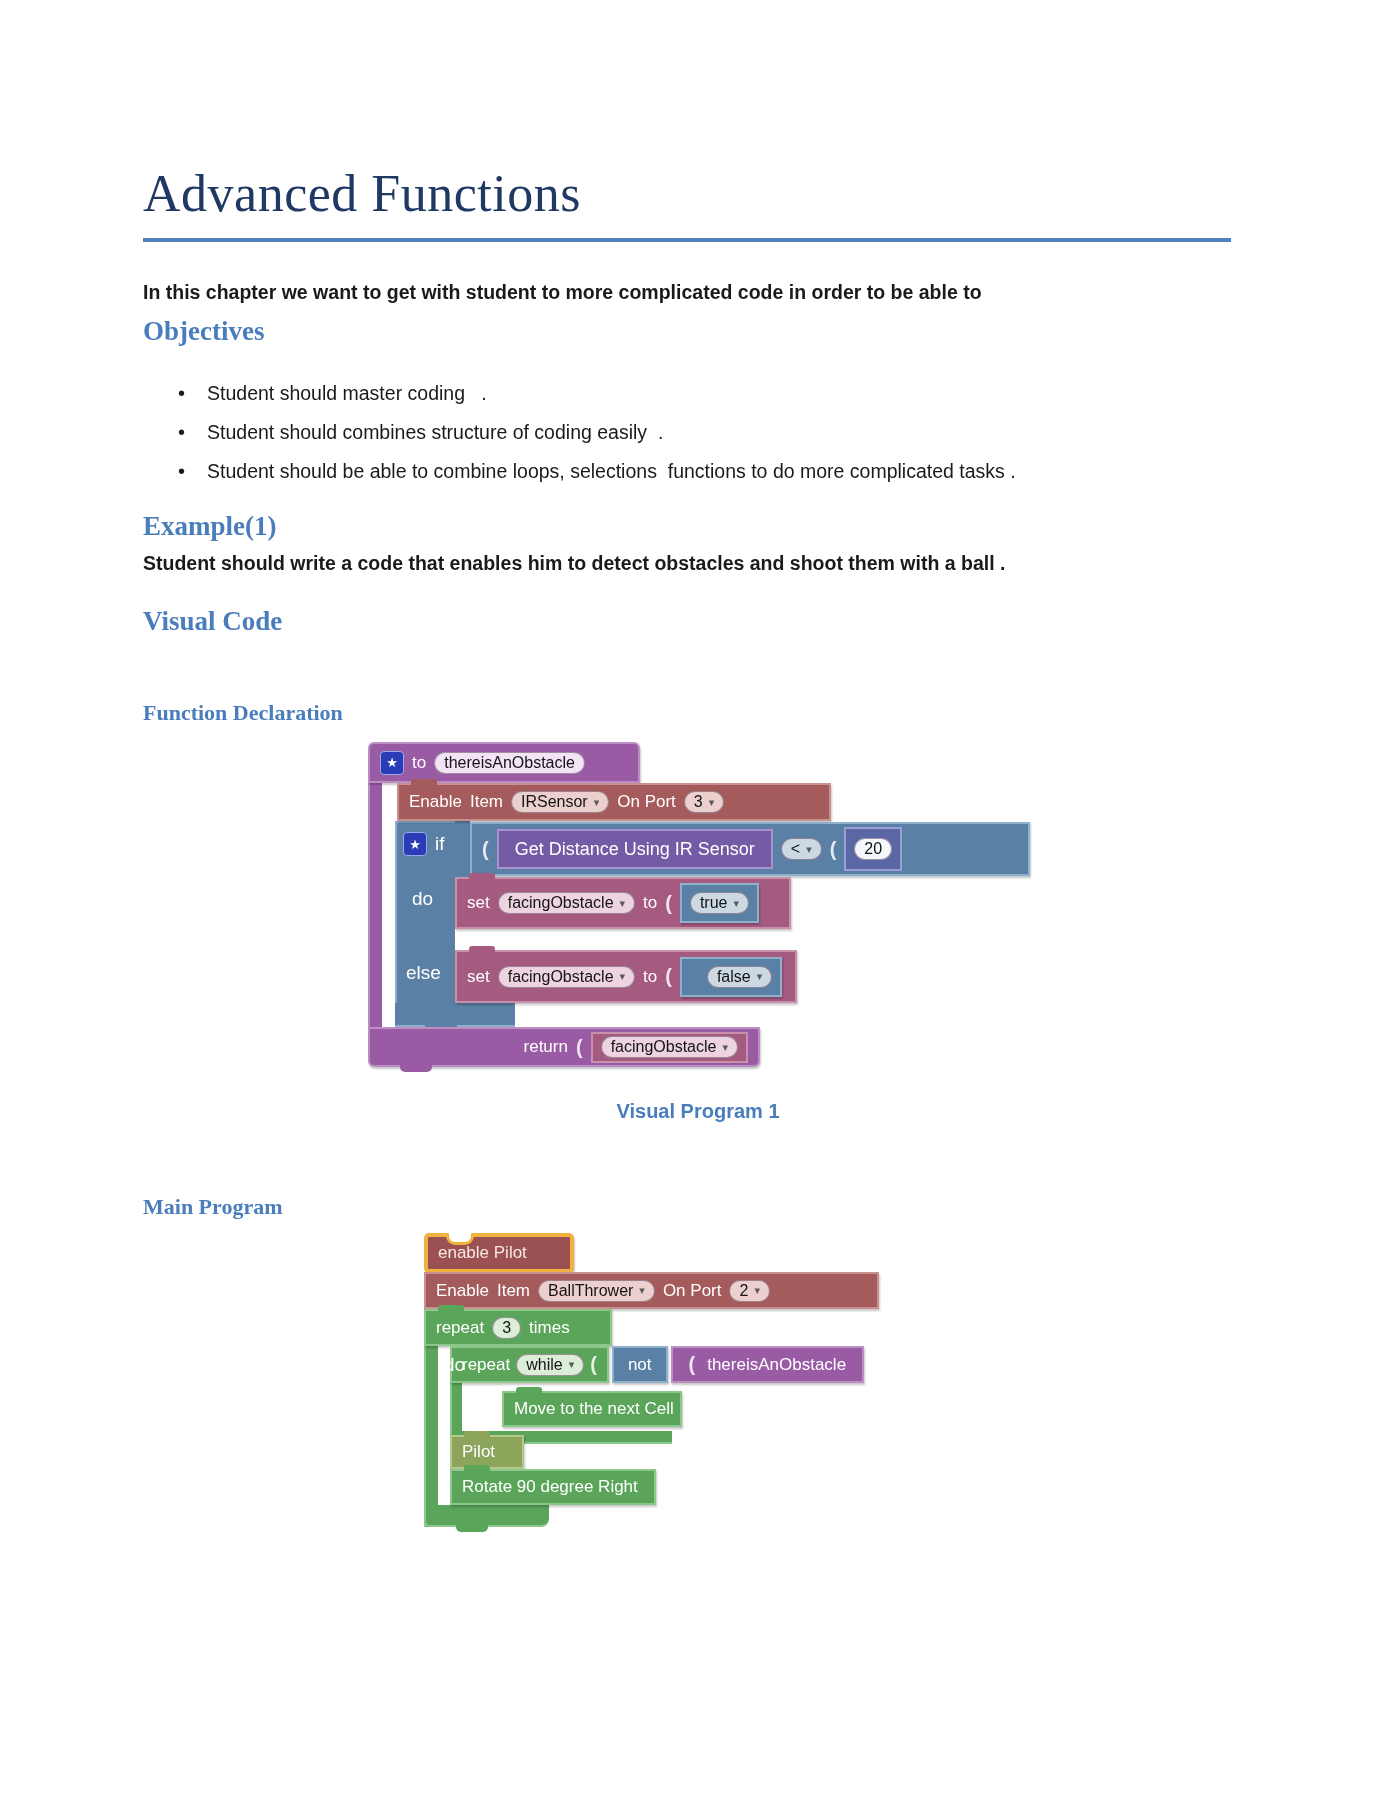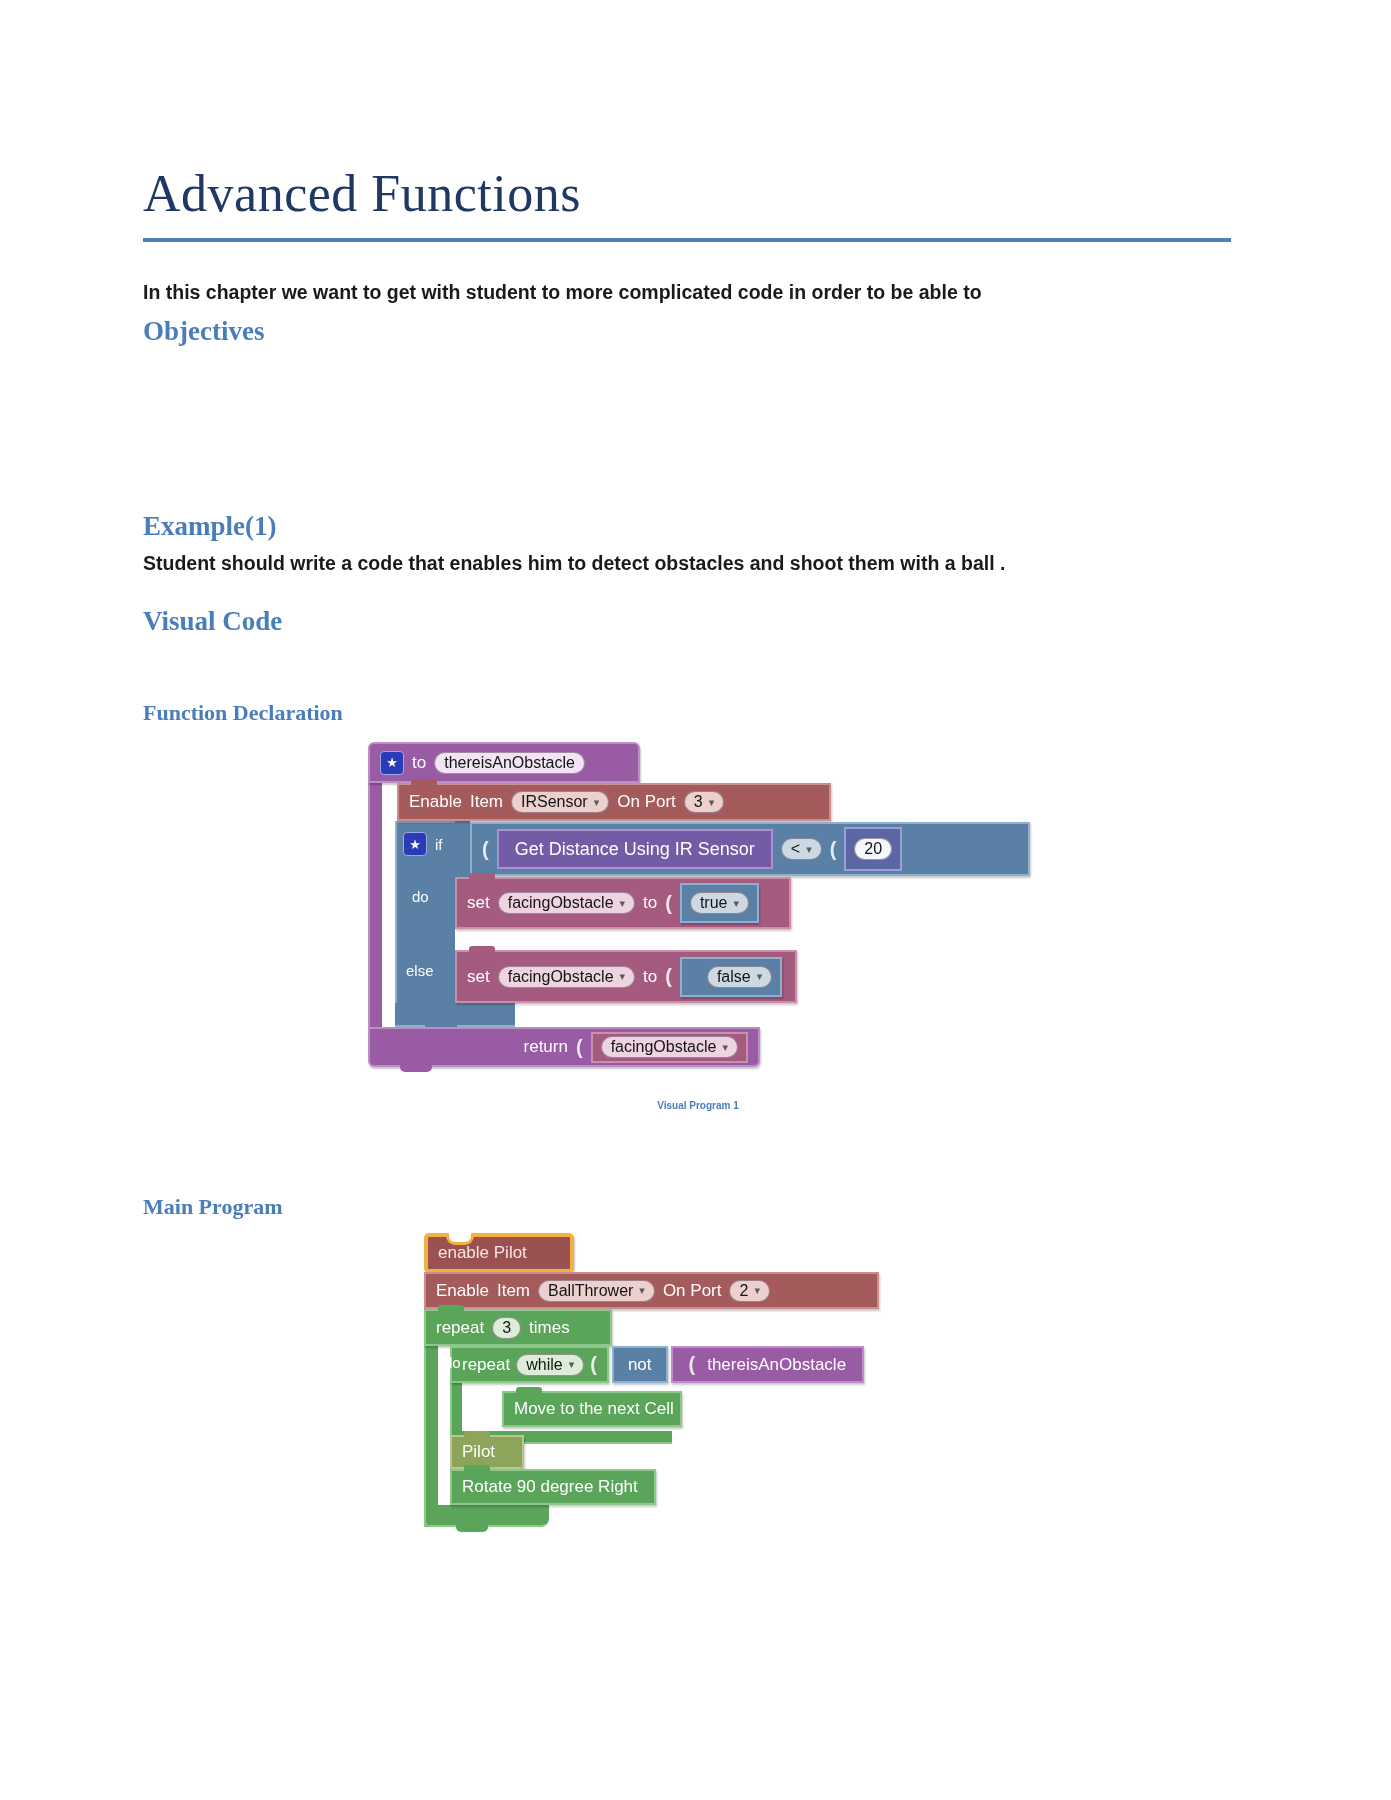--- a/index.html
+++ b/index.html
@@ -6,21 +6,21 @@
   .page{position:relative;width:1391px;height:1544px;background:#fff;overflow:hidden;
         font-family:"Liberation Sans",sans-serif;color:#1a1a1a;}
   .abs{position:absolute;box-sizing:border-box;}
 
   
   .doc-title{font-family:"Liberation Serif",serif;font-size:52px;color:#1f3864;letter-spacing:.5px;}
   .rule{background:#4f81bd;}
   .body-text{font-size:19.5px;white-space:pre-wrap;font-weight:bold;}
   .h1{font-family:"Liberation Serif",serif;font-weight:bold;font-size:27px;color:#4a7dbb;}
   .h2{font-family:"Liberation Serif",serif;font-weight:bold;font-size:22px;color:#4a7dbb;}
-  .caption{font-weight:bold;font-size:10px;color:#4a7dbb;text-align:center;}
+  .caption{font-weight:bold;font-size:20px;color:#4a7dbb;text-align:center;}
   ul.obj{list-style:none;margin:0;padding:0;}
   ul.obj li{display:flex;align-items:flex-start;margin-bottom:16px;font-size:19.5px;}
   ul.obj li::before{content:"\2022";font-size:20px;margin-right:22px;line-height:1.15;}
   ul.obj li span{white-space:pre-wrap;}
 
   
   .b{position:absolute;box-sizing:border-box;display:flex;align-items:center;gap:8px;
      padding:0 10px;color:#fff;font-size:17px;white-space:nowrap;z-index:2;}
   .inlineb{position:static;display:inline-flex;align-items:center;box-sizing:border-box;
      gap:6px;padding:2px 8px;color:#fff;white-space:nowrap;}
@@ -51,33 +51,44 @@
   .star{width:22px;height:22px;flex:0 0 22px;background:#2a3cb5;border:1px solid #9aa8e8;
         border-radius:4px;color:#fff;font-size:13px;display:inline-flex;align-items:center;
         justify-content:center;}
   .star::before{content:"\2605";}
   .notch::before{content:"";position:absolute;top:-6px;left:12px;width:26px;height:7px;
         background:inherit;border-radius:3px 3px 0 0;}
   .tab::after{content:"";position:absolute;bottom:-7px;left:30px;width:32px;height:8px;
         background:inherit;border-radius:0 0 5px 5px;}
   .goldnotch::after{content:"";position:absolute;top:-4px;left:18px;width:22px;height:9px;
         background:#fff;border:3px solid #f0b13f;border-top:none;border-radius:0 0 9px 9px;}
-  .collabel{position:absolute;color:#fff;font-size:15px;z-index:3;}
+  .collabel{position:absolute;color:#fff;font-size:19px;z-index:3;}
 </style>
 </head>
 <body>
 
 <div class="page">
 
   <div class="abs doc-title" style="left:143px;top:164px;">Advanced Functions</div>
   <div class="abs rule" style="left:143px;top:238px;width:1088px;height:4px;"></div>
 
   <div class="abs body-text" style="left:143px;top:281px;width:1090px;">In this chapter we want to get with student to more complicated code in order to be able to</div>
 
   <div class="abs h1" style="left:143px;top:316px;">Objectives</div>
+  <ul class="abs obj" style="left:178px;top:382px;width:1060px;">
+    <li>
+        <span>Student should master coding   .</span>
+      </li>
+    <li>
+        <span>Student should combines structure of coding easily  .</span>
+      </li>
+    <li>
+        <span>Student should be able to combine loops, selections  functions to do more complicated tasks .</span>
+      </li>
+  </ul>
 
   <div class="abs h1" style="left:143px;top:511px;">Example(1)</div>
   <div class="abs body-text" style="left:143px;top:552px;width:1090px;">Student should write a code that enables him to detect obstacles and shoot them with a ball .</div>
 
   <div class="abs h1" style="left:143px;top:606px;">Visual Code</div>
 
   <div class="abs h2" style="left:143px;top:700px;">Function Declaration</div>
 
   <div class="abs" style="left:368px;top:742px;width:665px;height:335px;">
 

